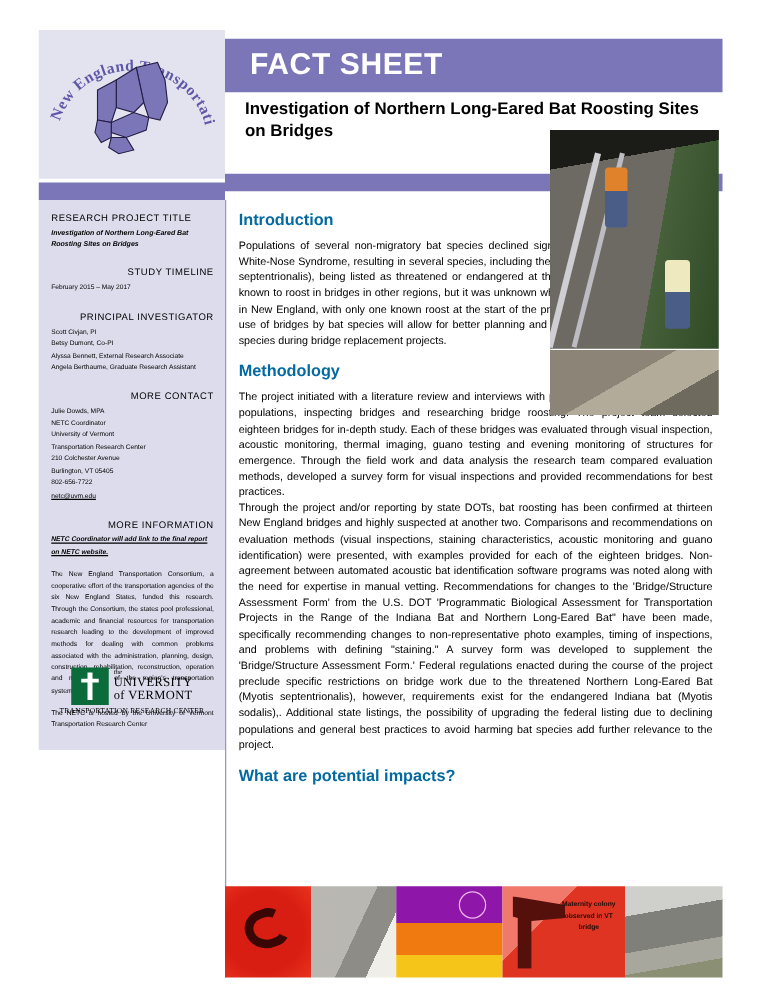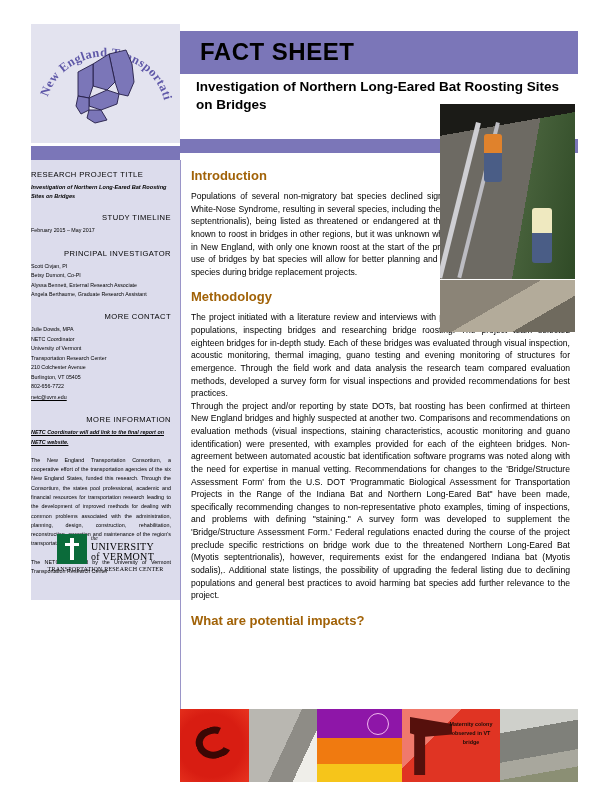--- a/index.html
+++ b/index.html
@@ -20,21 +20,21 @@
   }
   #netc-logo svg { display:block; }
 
   
   #header-bar {
     position:absolute; left:180px; top:31px;
     width:398px; height:43px;
     background:#7b76b8;
   }
   #fact-sheet-title {
-    color:#000000;
+    color:#ffffff;
     font-size:24px;
     font-weight:bold;
     letter-spacing:0.5px;
     padding:7px 0 0 20px;
   }
   #subtitle-area {
     position:absolute; left:180px; top:74px;
     width:398px; height:64px;
     background:#ffffff;
   }
@@ -54,21 +54,21 @@
   
   #sidebar-topbar {
     position:absolute; left:31px; top:146px;
     width:149px; height:14px;
     background:#7b76b8;
   }
   #sidebar {
     position:absolute; left:31px; top:160px;
     width:149px; height:440px;
     background:#dcdcec;
-    padding:10px 9px 0 0;
+    padding:10px 9px 0 10px;
     color:#000;
   }
   .side-head {
     font-size:7.6px;
     letter-spacing:0.45px;
     margin:0 0 4px 0;
     font-weight:normal;
   }
   .side-head.spaced { margin-top:13px;text-align:right; }
   .side-italic {
@@ -126,21 +126,21 @@
     position:absolute; left:180px; top:160px;
     width:398px; height:622px;
     background:#ffffff;
     border-left:1px solid #9a95c8;
     padding:8px 8px 0 10px;
   }
   h2.sec {
     font-size:13px;
     font-weight:bold;
     margin:0 0 7px 0;
-    color:#a16207;
+    color:#0369a1;
   }
   h2.sec.gap { margin-top:11px; }
   p.body {
     font-size:8.6px;
     line-height:1.47;
     text-align:justify;
     margin:0;
     color:#000;
   }
   p.body.intro { text-align:justify; }

